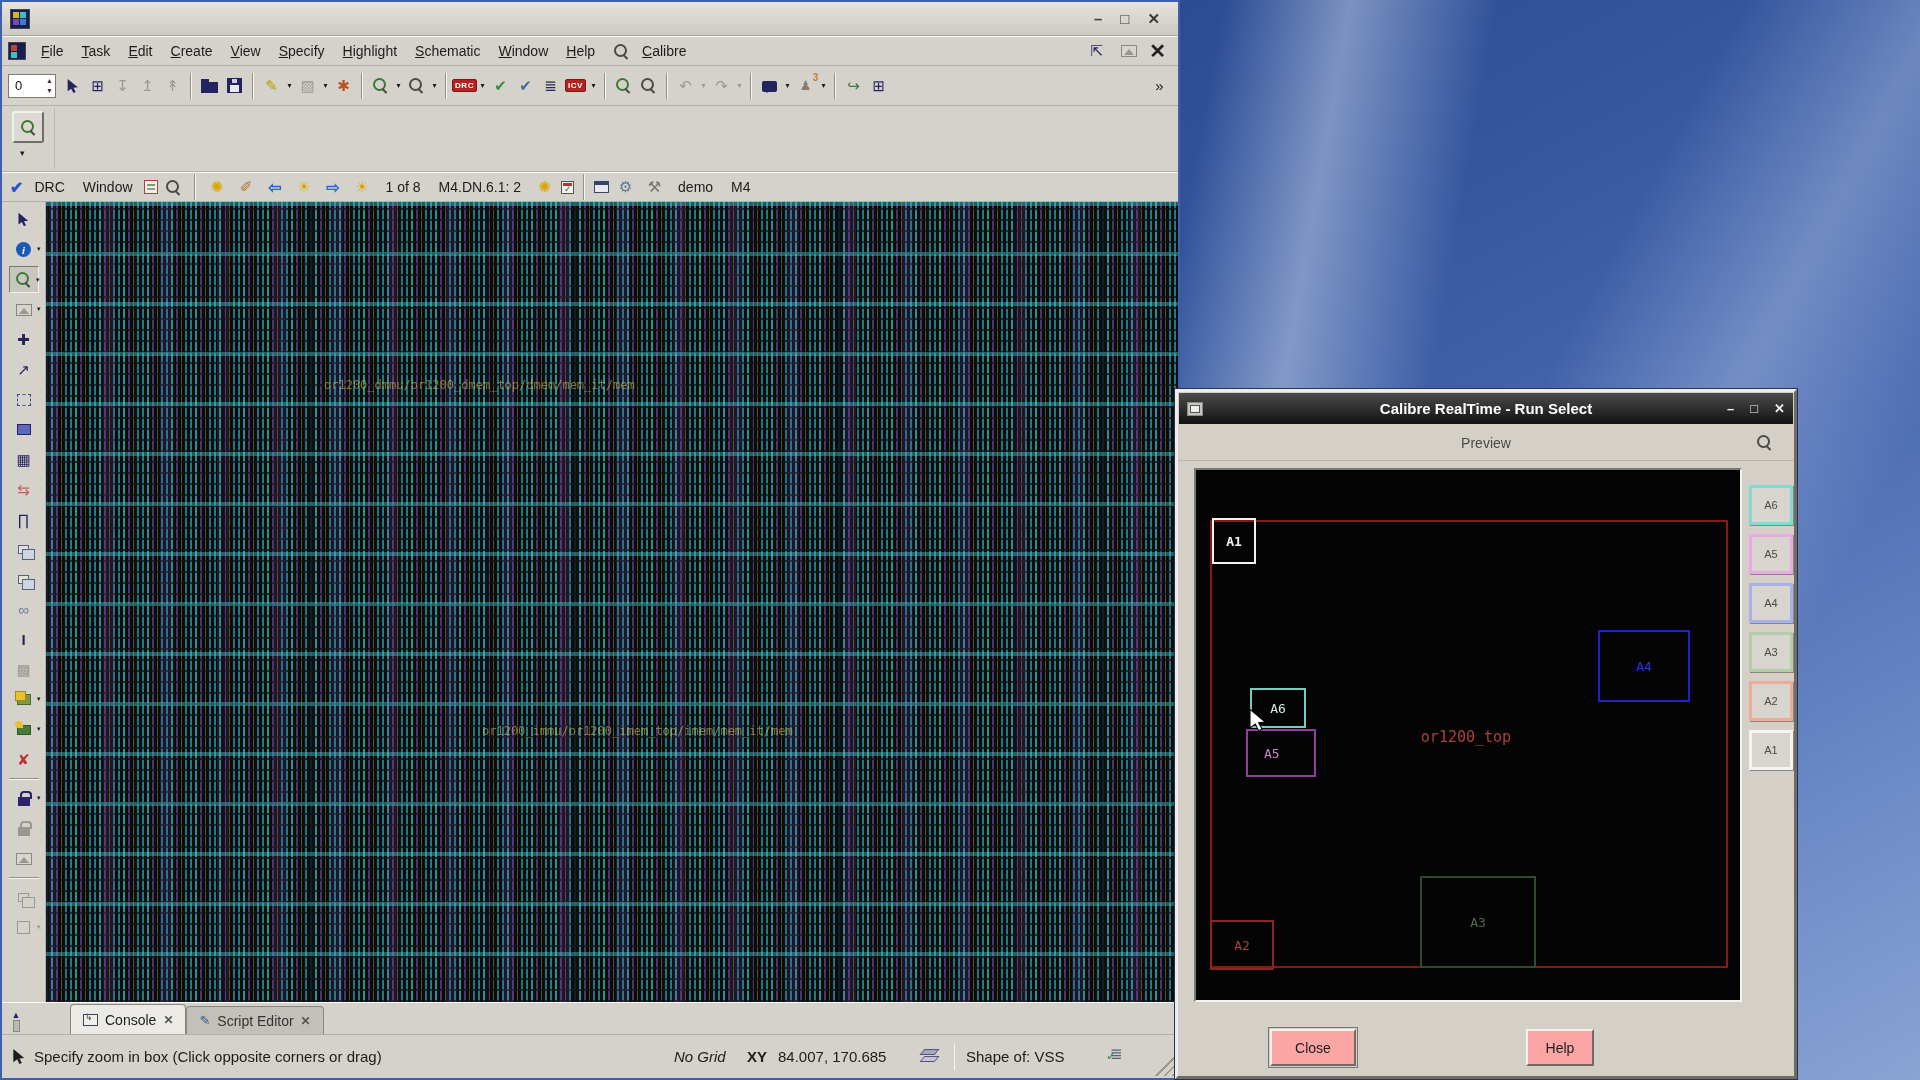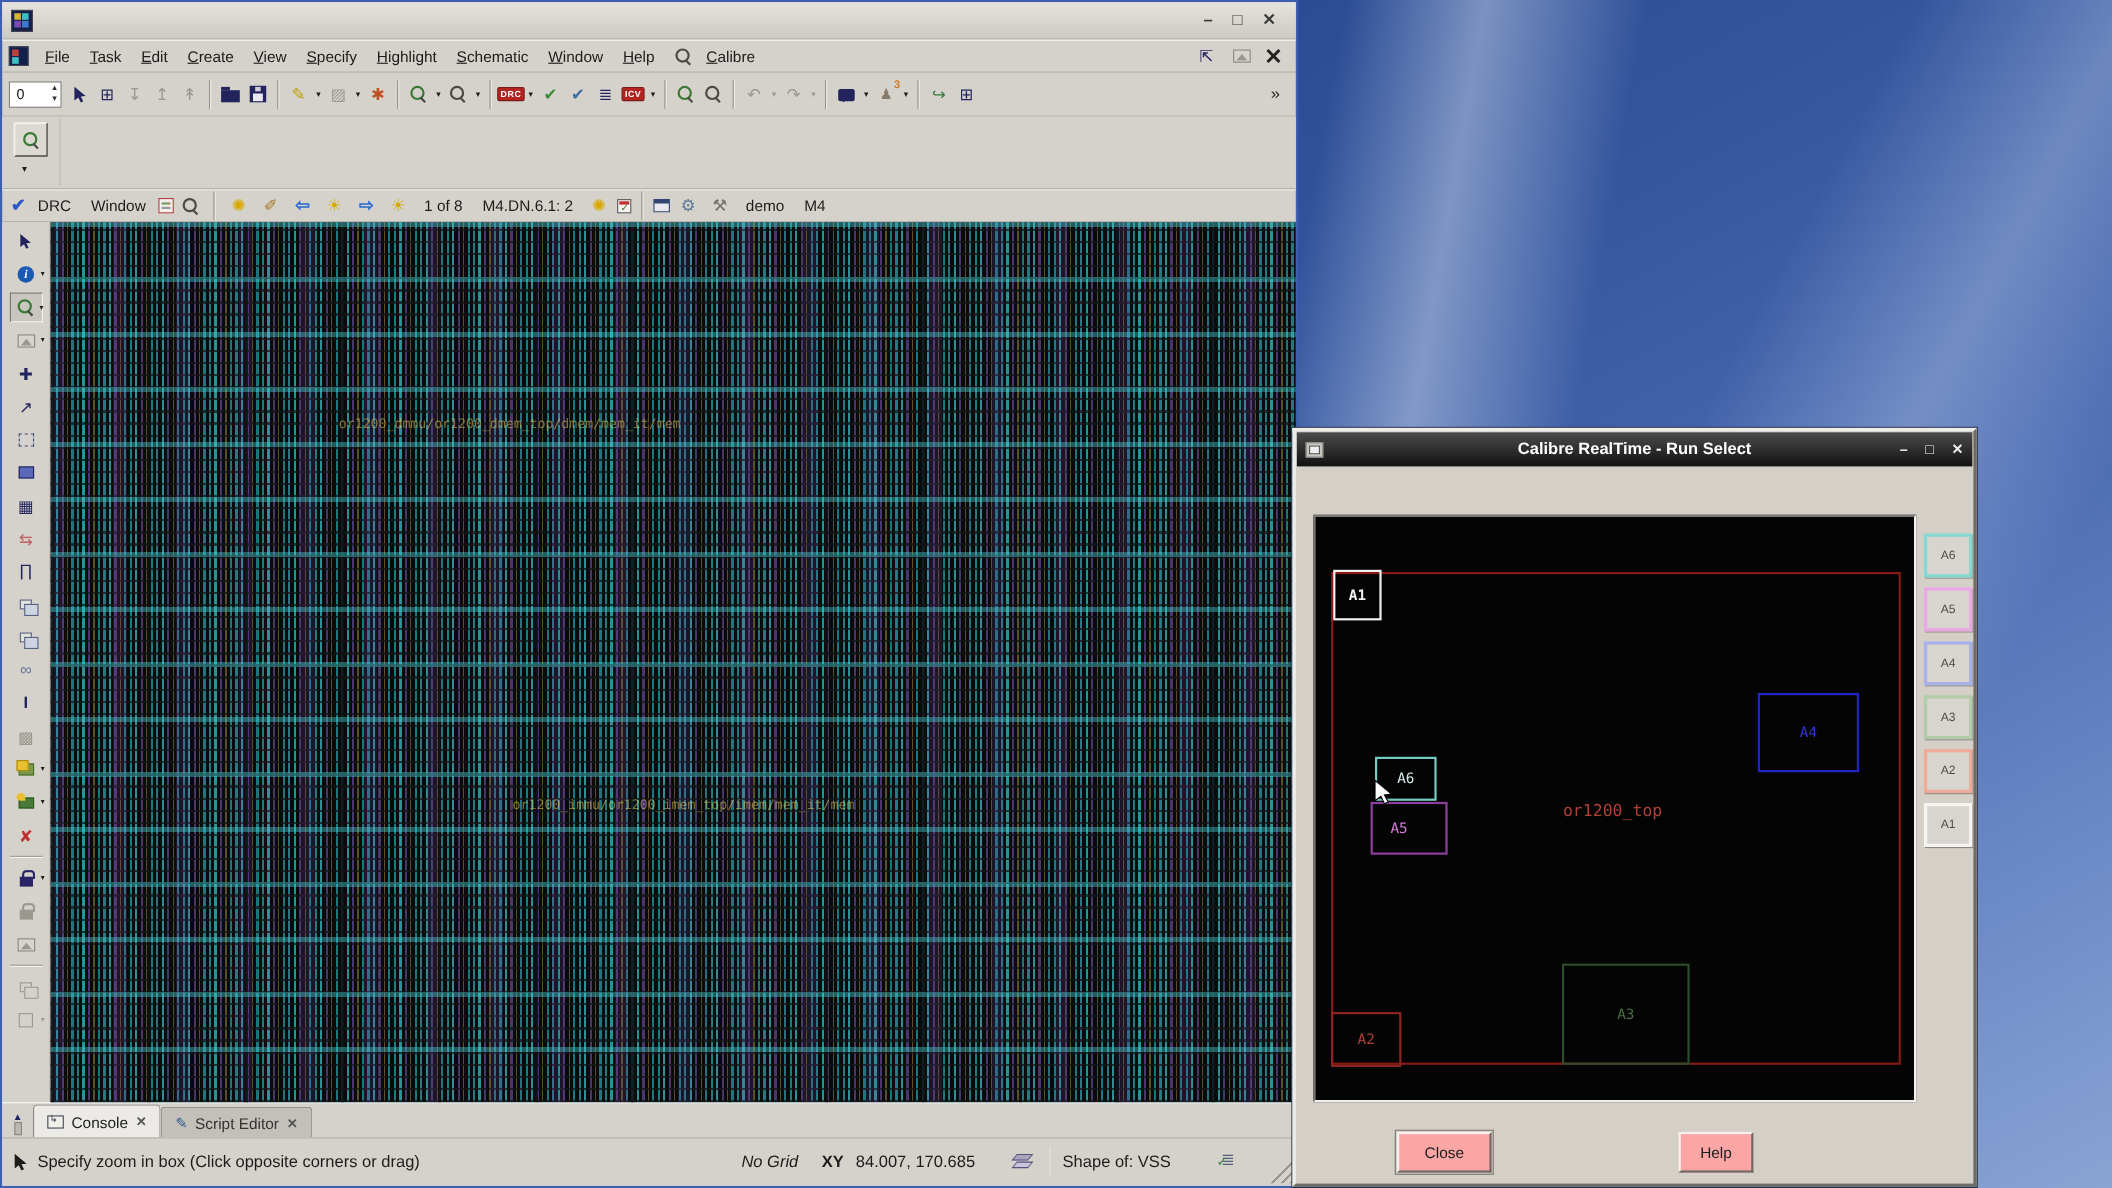--- a/index.html
+++ b/index.html
@@ -125,30 +125,30 @@
       repeating-linear-gradient(90deg, rgba(14,16,18,0.85) 0 3px, rgba(0,0,0,0) 3px 88px),
       repeating-linear-gradient(90deg, rgba(120,70,170,0.18) 0 12px, rgba(0,0,0,0) 12px 57px),
       repeating-linear-gradient(0deg, rgba(18,20,22,0.75) 0 2px, rgba(0,0,0,0) 2px 11px),
       repeating-linear-gradient(90deg,
         rgba(42,150,160,0.80) 0 2px, rgba(10,12,12,0.15) 2px 5px,
         rgba(58,196,205,0.72) 5px 7px, rgba(12,10,18,0.15) 7px 10px,
         rgba(108,80,160,0.65) 10px 12px, rgba(10,12,12,0.15) 12px 15px,
         rgba(172,150,62,0.50) 15px 16px, rgba(12,14,14,0.15) 16px 19px,
         rgba(40,170,180,0.68) 19px 21px, rgba(10,10,14,0.15) 21px 24px);
   }
-  .cv-label { position:absolute; font:12px "DejaVu Sans Mono",monospace; color:rgba(220,200,90,0.55); white-space:nowrap; }
+  .cv-label { position:absolute; font:12px "DejaVu Sans Mono",monospace; color:rgba(220,200,90,0.55); white-space:nowrap;padding-left:16px; }
 
   .fc-tabbar { height:32px; flex:0 0 32px; background:#d5d2cb; display:flex; align-items:flex-end; padding-left:6px;
                border-top:1px solid #fbfaf8; }
   .tab-scroll { display:flex; flex-direction:column; align-items:center; width:16px; margin-right:6px; padding-bottom:2px; }
   .tab-scroll .up { font-size:9px; color:#23245e; line-height:9px; }
   .tab-scroll .thumb { width:7px; height:12px; background:#bbb8b2; border:1px solid #8a8781; }
   .tab { display:flex; align-items:center; gap:7px; height:28px; padding:0 12px;
          border:1px solid #8a8781; border-bottom:none; border-radius:4px 4px 0 0; font-size:14px; color:#1c1c1c; }
-  .tab.active { background:#eceae6; height:30px; }
+  .tab.active { background:#eceae6; height:30px;margin-left:40px; }
   .tab.inactive { background:#c3c0ba; color:#333; }
   .tab .tx { font-size:12px; color:#555; font-weight:bold; }
   .tab-console-ic { width:15px; height:12px; border:1px solid #445; background:#f0efe9; position:relative; }
   .tab-console-ic::after { content:"↳"; position:absolute; left:1px; top:-3px; font-size:9px; color:#445; }
   .tab-edit-ic { color:#2a5a8a; font-size:13px; }
 
   .fc-statusbar { height:44px; flex:0 0 44px; background:#d5d2cb; border-top:1px solid #b3b0aa;
                   display:flex; align-items:center; font-size:15px; color:#1c1c1c; padding:0 10px; position:relative; }
   .st-msg { margin-left:8px; }
   .st-grid { position:absolute; left:672px; font-style:italic; }
@@ -473,20 +473,24 @@
     <div class="dlg-titlebar">
       <span class="dlg-icon"></span>
       <span class="dlg-title">Calibre RealTime - Run Select</span>
       <span class="dlg-ctl">
         <span>–</span>
         <span>□</span>
         <span>✕</span>
       </span>
     </div>
 
+    <div class="dlg-preview">
+      <span class="pv">Preview</span>
+      <span class="lens"></span>
+    </div>
 
     <div class="dlg-canvas">
       <div class="chip-outline"></div>
 
       <div class="rgn rgn-a1" style="border-color: rgb(242, 242, 242); color: rgb(242, 242, 242);">
         <span>A1</span>
       </div>
       <div class="rgn rgn-a4" style="border-color: rgb(32, 36, 200); color: rgb(48, 54, 212);">
         <span>A4</span>
       </div>

